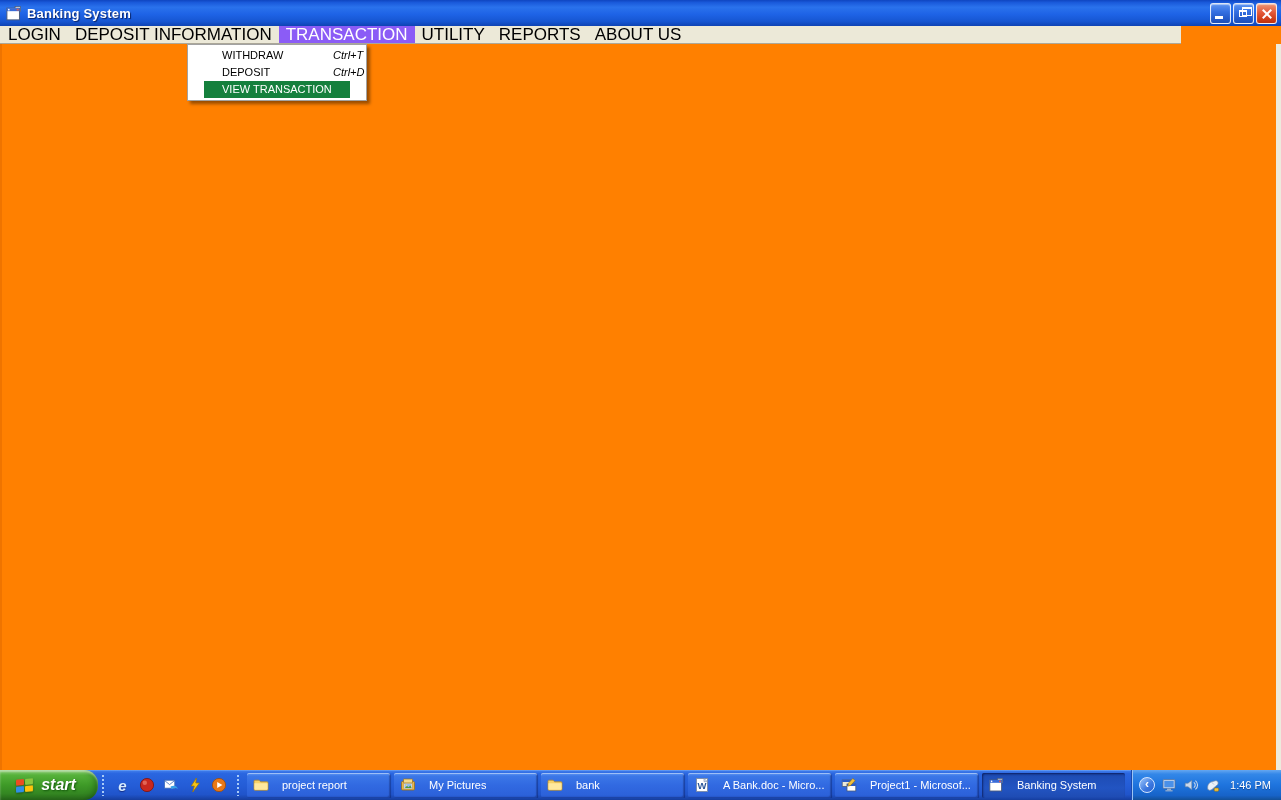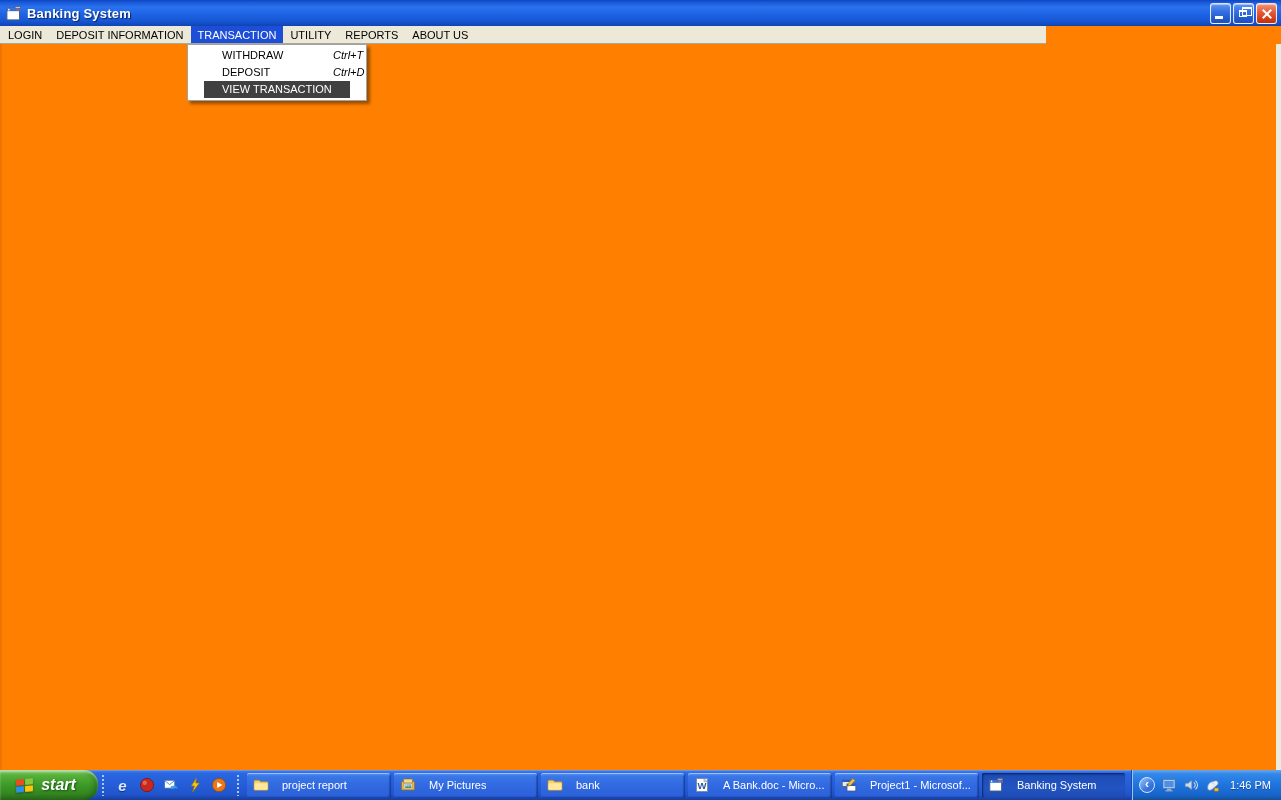--- a/index.html
+++ b/index.html
@@ -29,41 +29,41 @@
   .glyph-restore { position:absolute; left:5px; top:6px; width:8px; height:7px; border:1px solid #fff; border-top:2px solid #fff; background:transparent; }
   .glyph-restore::before { content:""; position:absolute; left:2px; top:-5px; width:8px; height:6px; border:1px solid #fff; border-top:2px solid #fff; }
   .glyph-close::before, .glyph-close::after {
     content:""; position:absolute; left:9px; top:4px; width:2px; height:12px; background:#fff;
   }
   .glyph-close::before { transform:rotate(45deg); }
   .glyph-close::after { transform:rotate(-45deg); }
 
   
   .menubar {
-    position:absolute; left:0; top:26px; width:1046px; height:18px;
+    position:absolute; left:0; top:26px; width:1181px; height:18px;
     background:#ECE9D8; border-bottom:1px solid #ACA899;
     display:flex; align-items:stretch; padding-left:1px;
-    font-size:11px; color:#000;
+    font-size:17px; color:#000;
   }
   .menu-item { padding:0 7px; line-height:18px; white-space:nowrap; cursor:default; }
-  .menu-item.active { background:#1d4ed8; color:#fff;text-align:right; }
+  .menu-item.active { background:#8b5cf6; color:#fff;text-align:right; }
 
   
   .client-area { position:absolute; left:0; top:44px; width:1281px; height:726px; background:#FF8000; border-left:2px solid #EF7400; }
   .right-border-strip { position:absolute; right:0; top:44px; width:5px; height:726px; background:#EDEBDD; }
 
   
   .dropdown {
     position:absolute; left:187px; top:44px; width:180px;
     background:#fff; border:1px solid #A2A2A2; padding:2px 16px;
     box-shadow:3px 3px 3px rgba(0,0,0,0.40);
     font-size:11px; z-index:50;
   }
   .dd-item { position:relative; height:17px; line-height:17px; padding-left:18px; color:#000; cursor:default; white-space:nowrap; }
-  .dd-item.active { background:#404040; color:#fff; }
+  .dd-item.active { background:#15803d; color:#fff; }
   .dd-shortcut { position:absolute; left:129px; top:0;font-style:italic; }
 
   
   .taskbar {
     position:absolute; left:0; bottom:0; width:1281px; height:30px;
     background:linear-gradient(180deg,#6FA5F5 0%,#3A77E8 5%,#2A66E0 12%,#245CD6 55%,#2054CA 82%,#163E9E 100%);
     display:flex; align-items:center;
   }
   .start-button {
     height:30px; width:98px; flex:0 0 auto;

